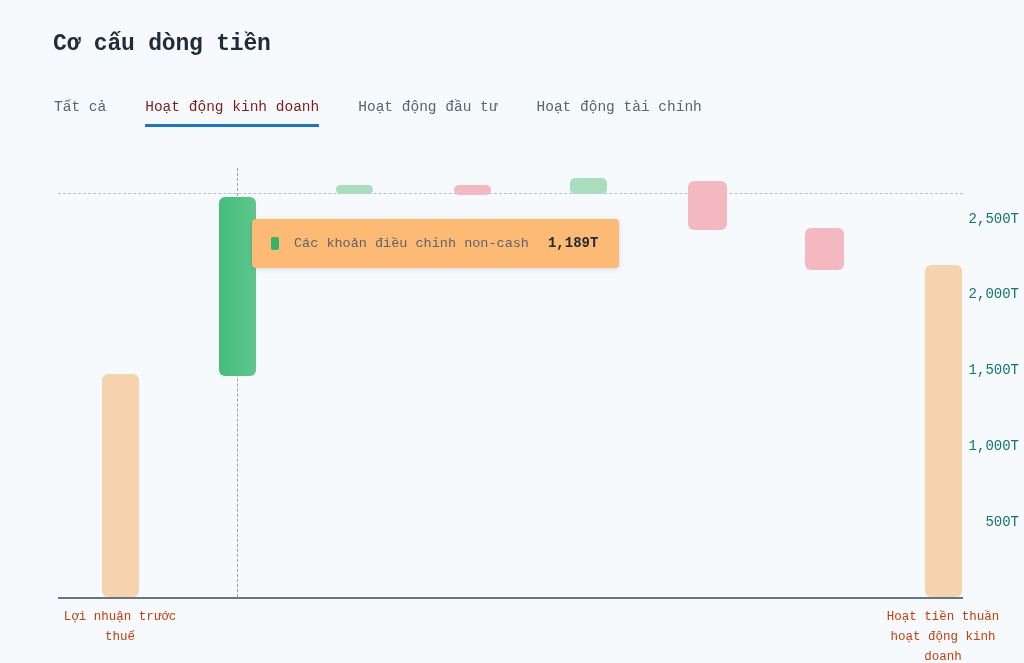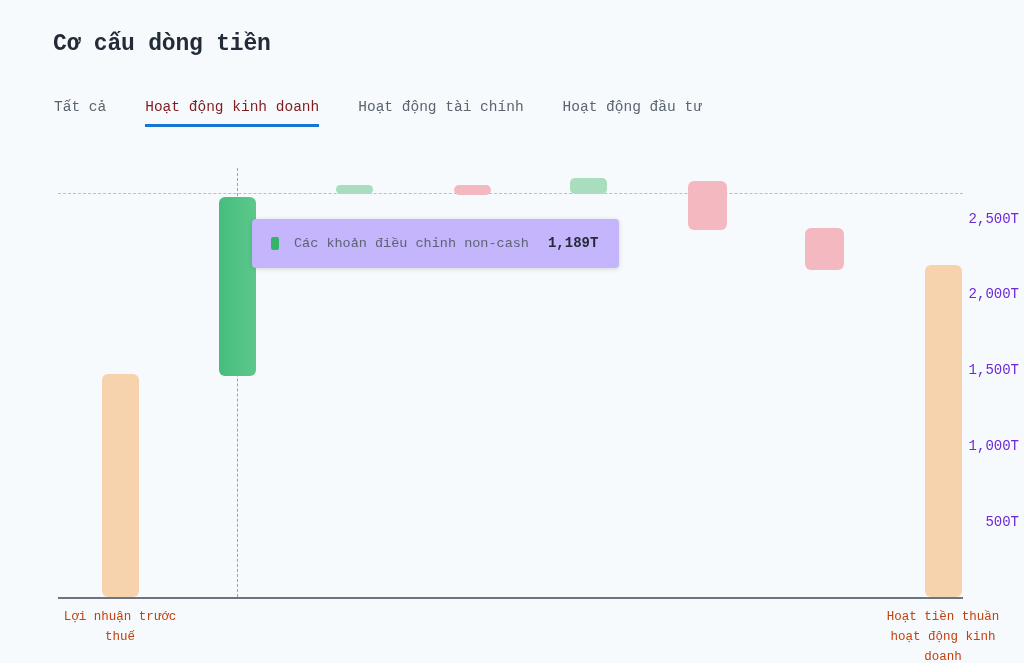--- a/index.html
+++ b/index.html
@@ -37,33 +37,33 @@
     border-left: 1.5px dashed #9aa3ae;
   }
   .axis-baseline {
     position: absolute; height: 1.5px; background: #6b7480;
   }
 
   .bar { position: absolute; border-radius: 5px; }
 
   .ylab {
     position: absolute; right: 20px;
-    font-size: 14px; color: #6d28d9; text-align: right;
+    font-size: 14px; color: #0f766e; text-align: right;
     white-space: nowrap;
   }
 
   .xlab {
     position: absolute; font-size: 12.5px; color: #c2410c;
     text-align: center; line-height: 20px; white-space: pre-line;
   }
 
   
   .tooltip {
     position: absolute; left: 232px; top: 199px;
-    background: #c4b5fd; border-radius: 4px;
+    background: #fdba74; border-radius: 4px;
     box-shadow: 0 1px 5px rgba(40,50,60,0.16), 0 0 1px rgba(40,50,60,0.12);
     padding: 11px 16px 12px 14px;
     display: flex; align-items: center;
     white-space: nowrap;
   }
   .tt-swatch {
     width: 8px; height: 13px; border-radius: 2px;
     background: #34b36a; margin-right: 10px; flex: none;
   }
   .tt-name { font-size: 13.5px; color: #5b6470; }
@@ -72,22 +72,22 @@
 </head>
 <body>
 
 <div id="root">
 
   <div class="page-title">Cơ cấu dòng tiền</div>
 
   <div class="tabs">
       <div class="tab">Tất cả</div>
       <div class="tab active">Hoạt động kinh doanh</div>
+      <div class="tab">Hoạt động đầu tư</div>
       <div class="tab">Hoạt động tài chính</div>
-      <div class="tab">Hoạt động đầu tư</div>
     </div>
 
   <div class="chart">
     <div class="grid-dashed" style="left: 33px; width: 905px; top: 168px; border-top-color: rgb(183, 191, 201);"></div>
     <div class="cursor-line" style="left: 212px; top: 143px; height: 429px;"></div>
     <div class="axis-baseline" style="left: 33px; width: 905px; top: 572px; background: rgb(107, 116, 128);"></div>
   <div class="bar" style="left: 77px; width: 37px; top: 349px; height: 223px; background: rgb(247, 211, 173); border-radius: 6px;"></div>
       <div class="bar" style="left: 194px; width: 37px; top: 172px; height: 179px; background: linear-gradient(to right, rgb(69, 189, 125), rgb(94, 199, 140)); border-radius: 6px;"></div>
       <div class="bar" style="left: 311px; width: 37px; top: 160px; height: 9px; background: rgb(168, 221, 189); border-radius: 5px;"></div>
       <div class="bar" style="left: 429px; width: 37px; top: 160px; height: 10px; background: rgb(244, 185, 192); border-radius: 5px;"></div>

